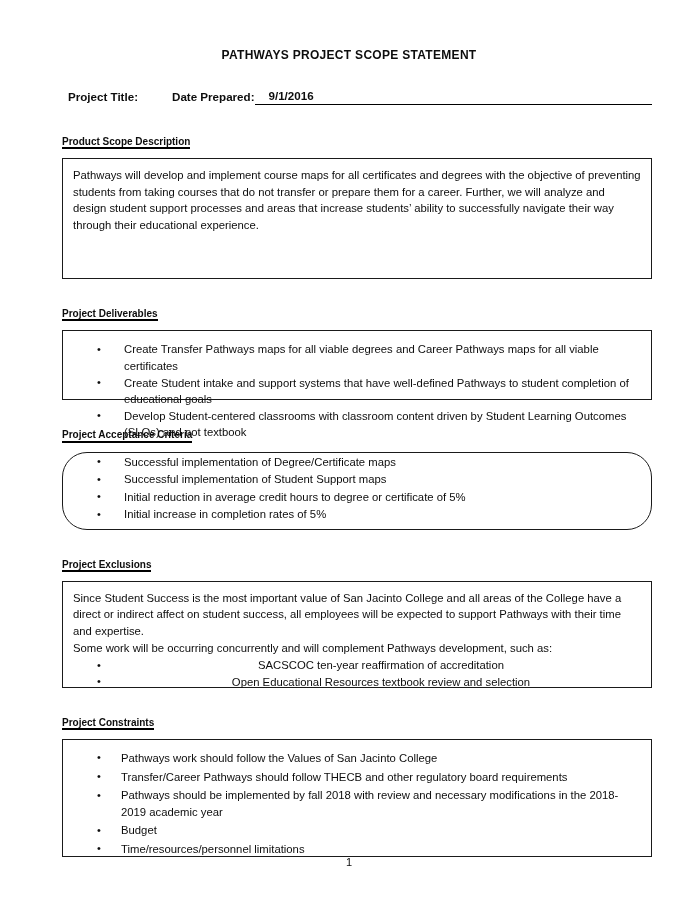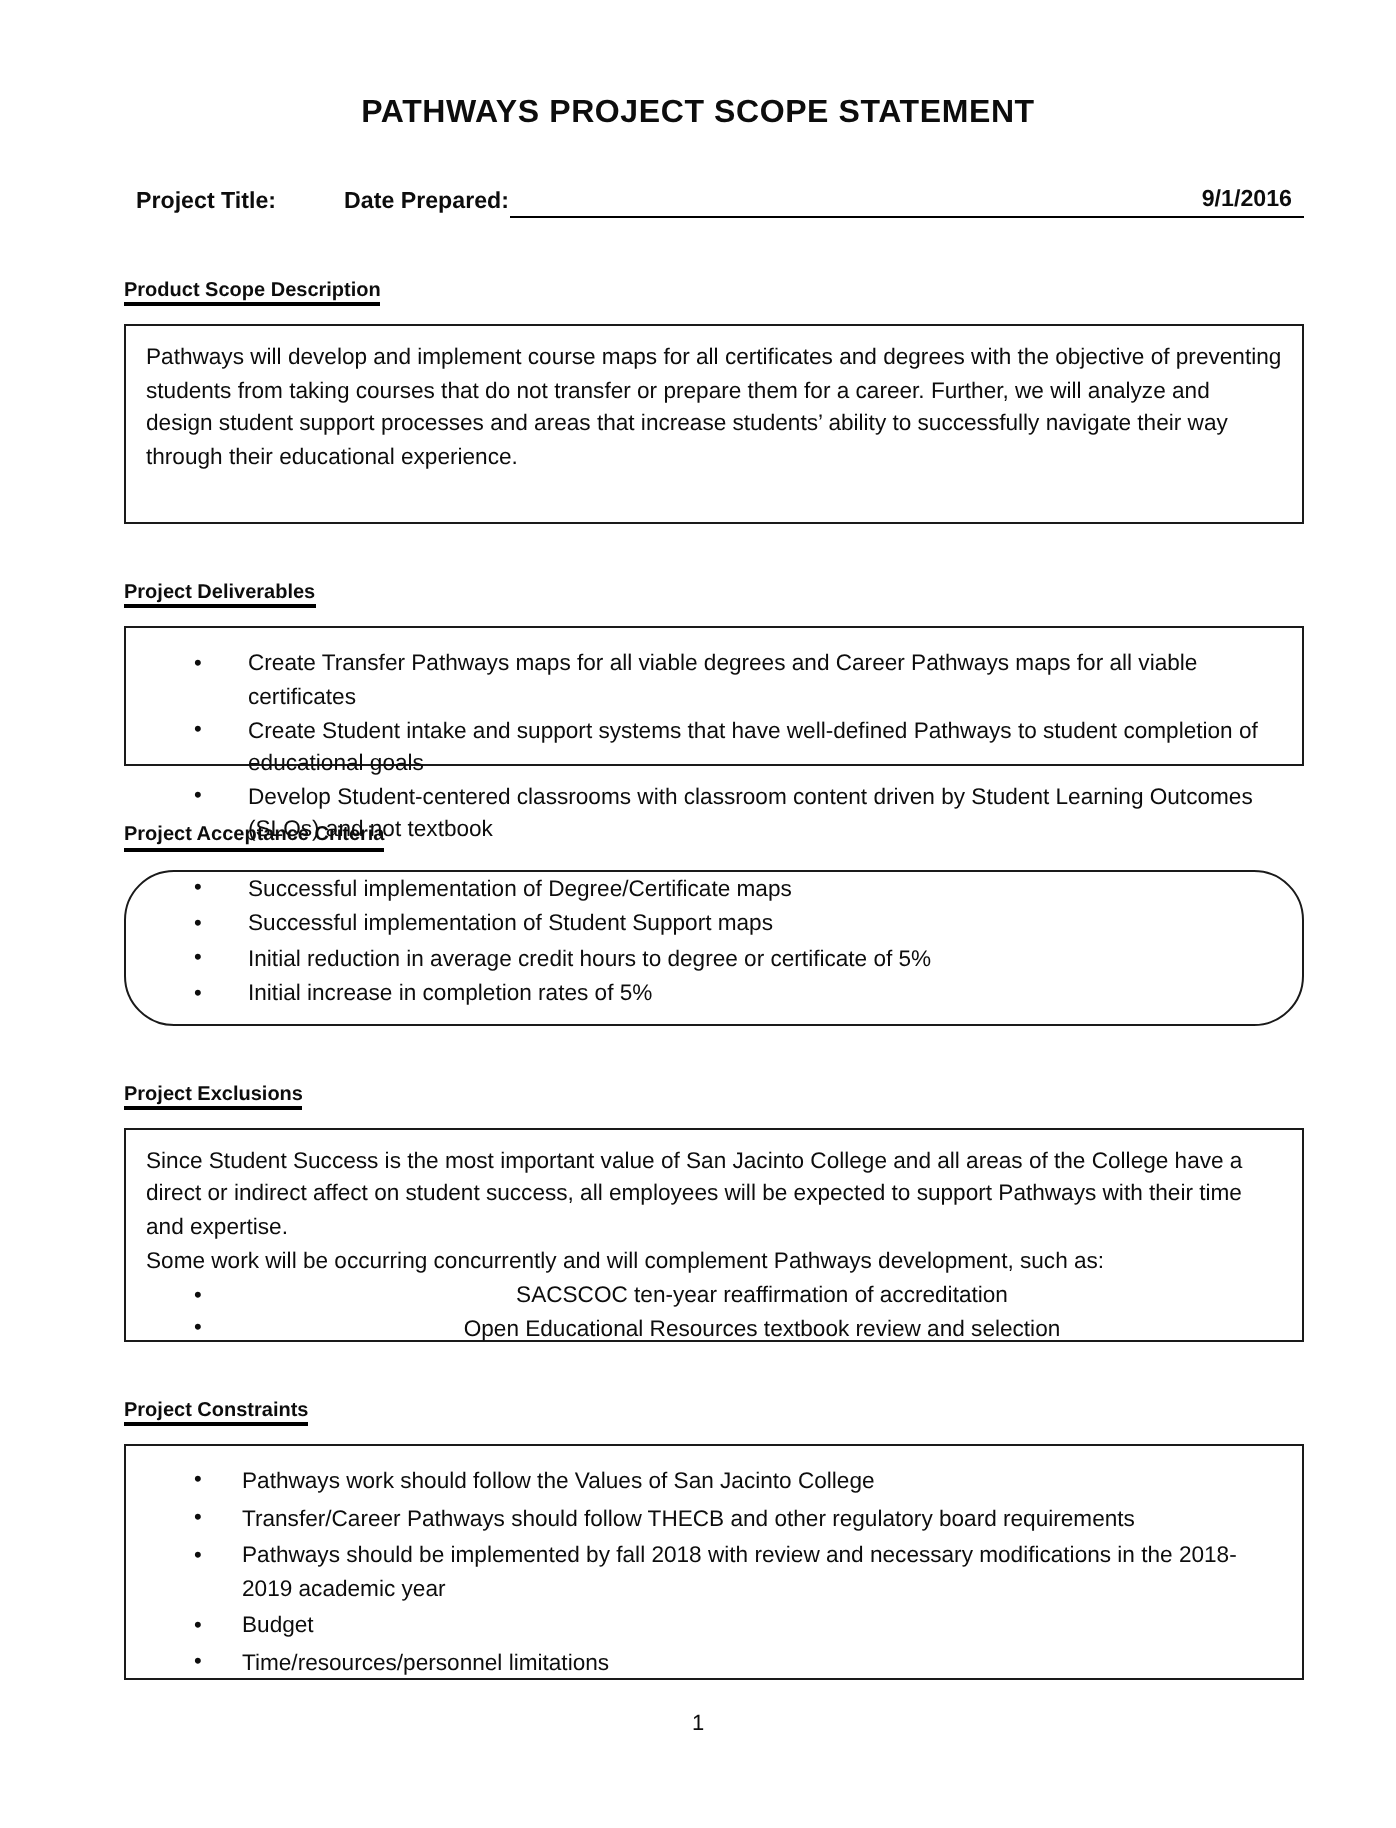--- a/index.html
+++ b/index.html
@@ -19,36 +19,35 @@
     position: relative;
     width: 698px;
     height: 914px;
     box-sizing: border-box;
     padding: 0;
   }
 
   
   .doc-title {
     text-align: center;
-    font-size: 16px;
+    font-size: 12px;
     font-weight: bold;
     letter-spacing: 0.3px;
     margin: 0;
     padding-top: 48px;
   }
 
   
   .meta-row {
     display: flex;
     align-items: flex-end;
     margin: 27px 0 0 0;
     padding: 0 46px 0 68px;
     font-size: 11.6px;
     font-weight: bold;
-    text-align: right;
   }
   .meta-label {
     white-space: nowrap;
     padding-bottom: 2px;
   }
   .meta-value {
     border-bottom: 1.4px solid #000;
     padding: 0 6px 2px 14px;
     white-space: nowrap;
     font-weight: bold;
@@ -102,21 +101,21 @@
     font-size: 11px;
   }
   ul.bullets.indent-sm li {
     padding-left: 48px;
   }
   ul.bullets.indent-sm li::before {
     left: 24px;
   }
 
   
-  .box-scope        { height: 100px; }
+  .box-scope        { height: 121px; }
   .box-deliverables { height: 70px;  padding-top: 10px; }
   .box-acceptance   { height: 78px;  padding-top: 1px; border-radius: 25px; }
   .box-exclusions   { height: 107px; padding-top: 8px; }
   .box-constraints  { height: 118px; padding-top: 10px; }
 
   .box-exclusions ul.bullets { margin-top: 1px; text-align: center; }
   .box-constraints ul.bullets li { margin-bottom: 2px; }
   .box-acceptance ul.bullets li { margin-bottom: 1px; }
 
   

